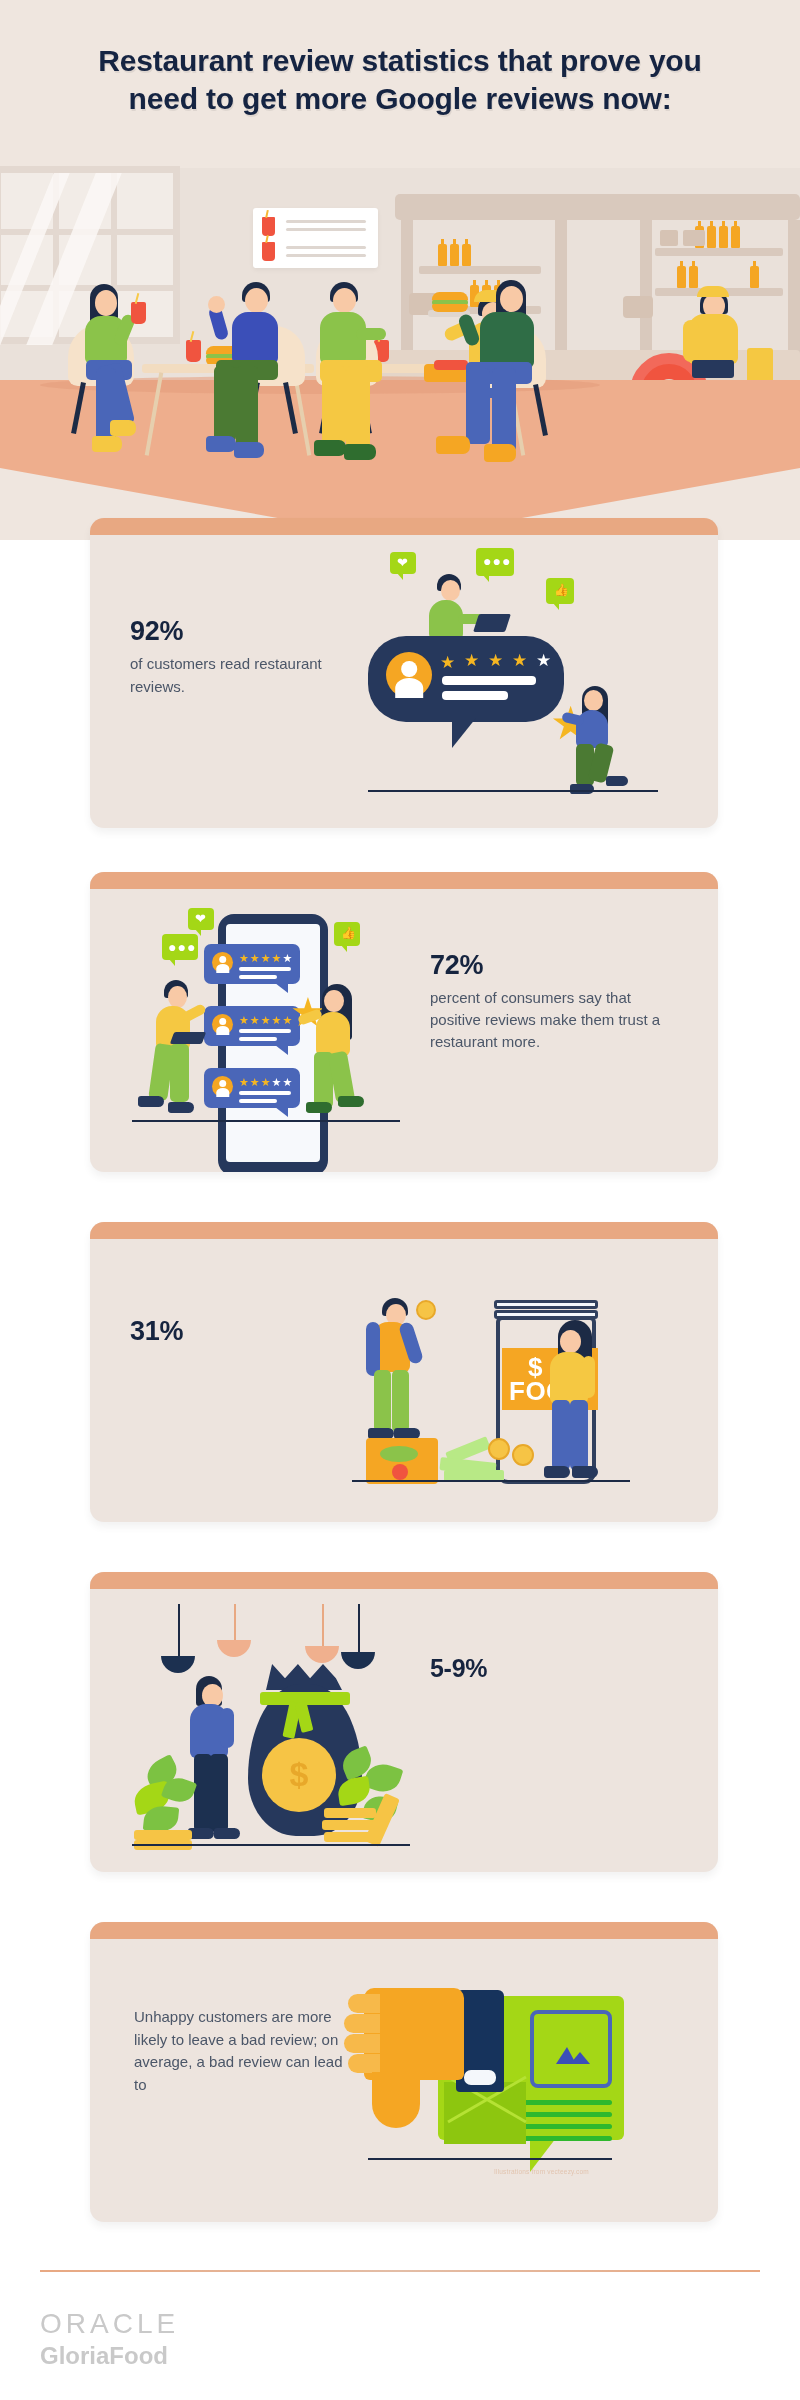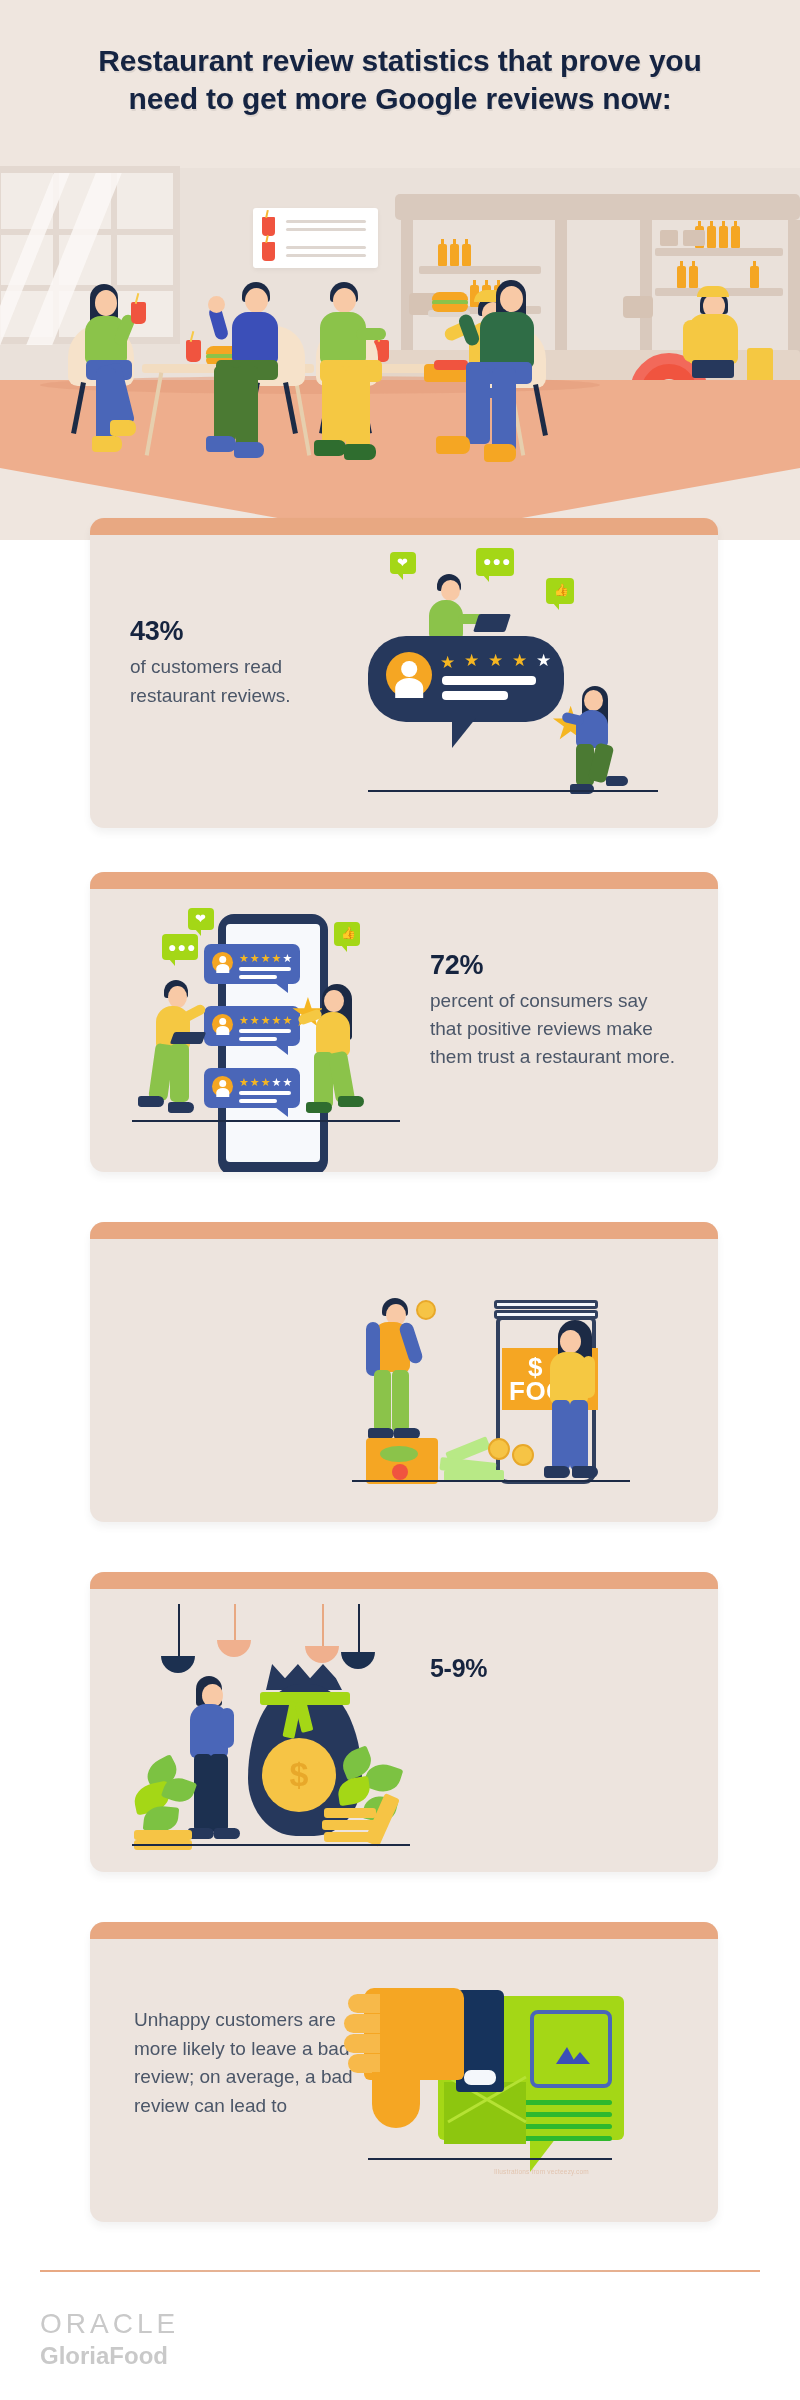--- a/index.html
+++ b/index.html
@@ -73,21 +73,21 @@
     position:absolute; left:90px; width:628px;
     background:#ede4de; border-radius:14px;
     box-shadow: 0 5px 9px rgba(0,0,0,.055);
     overflow:hidden;
   }
   .card-top { position:absolute; left:0; top:0; width:100%; height:17px; background:#e8a882; }
   .card-body { position:relative; width:100%; height:100%; }
   .stat-text { position:absolute; }
   .stat-num { font-size:27px; font-weight:bold; color:#16243f; letter-spacing:-0.3px; line-height:1.15; margin-bottom:6px; }
   .stat-num.small { font-size:25px; }
-  .stat-desc { font-size:19px; line-height:1.5; color:#4b5668; }
+  .stat-desc { font-size:15px; line-height:1.5; color:#4b5668; }
   .stat-desc.tight { line-height:1.47; }
   .baseline { position:absolute; height:2px; background:#1c2a45; }
 
   
   .chip { position:absolute; background:#a4d716; border-radius:4px; }
   .chip:after { content:''; position:absolute; left:7px; bottom:-6px; width:0;height:0;
                 border-left:6px solid transparent; border-right:0 solid transparent; border-top:7px solid #a4d716; }
   .heart-g { position:absolute; color:#fff; font-size:13px; line-height:1; }
   .dots-g { position:absolute; color:#fff; font-size:14px; line-height:1; letter-spacing:1px; }
   .thumb-g { position:absolute; color:#fff; font-size:12px; line-height:1; }
@@ -326,21 +326,21 @@
         <div class="shoe" style="left:436px;top:268px;width:34px;height:18px;background:#f5a623;"></div>
         <div class="shoe" style="left:484px;top:276px;width:32px;height:18px;background:#f5a623;"></div>
       </div>
     </div>
   </div>
 
   <div class="card" style="top:518px; height:310px;">
     <div class="card-top"></div>
     <div class="card-body">
       <div class="stat-text" style="left:40px; top:98px; width:215px;">
-        <div class="stat-num">43%</div>
+        <div class="stat-num">92%</div>
         <div class="stat-desc">of customers read restaurant reviews.</div>
       </div>
 
       <div>
 
         <div class="chip" style="left:300px;top:34px;width:26px;height:22px;">
             <span class="heart-g" style="left:7px;top:4px;">❤</span>
           </div>
         <div class="chip" style="left:386px;top:30px;width:38px;height:28px;">
             <span class="dots-g" style="left:7px;top:6px;">●●●</span>
@@ -445,20 +445,21 @@
         <div class="shoe" style="left:248px;top:224px;width:26px;height:11px;background:#2f6d2f;"></div>
         <div class="baseline" style="left:42px;top:248px;width:268px;"></div>
       </div>
     </div>
   </div>
 
   <div class="card" style="top:1222px; height:300px;">
     <div class="card-top"></div>
     <div class="card-body">
       <div class="stat-text" style="left:40px; top:94px; width:250px;">
+        <div class="stat-num">31%</div>
       </div>
 
       <div>
         <div class="jar" style="left:406px;top:94px;width:100px;height:168px;"></div>
         <div class="jar-lid" style="left:404px;top:78px;width:104px;height:9px;"></div>
         <div class="jar-lid" style="left:404px;top:88px;width:104px;height:9px;"></div>
         <div class="jar-label" style="left:412px;top:126px;width:96px;height:62px;">
           <span class="t" style="left:26px;top:4px;font-size:26px;">$</span>
           <span class="t" style="left:7px;top:28px;font-size:26px;letter-spacing:0.5px;">FOOD</span>
         </div>

